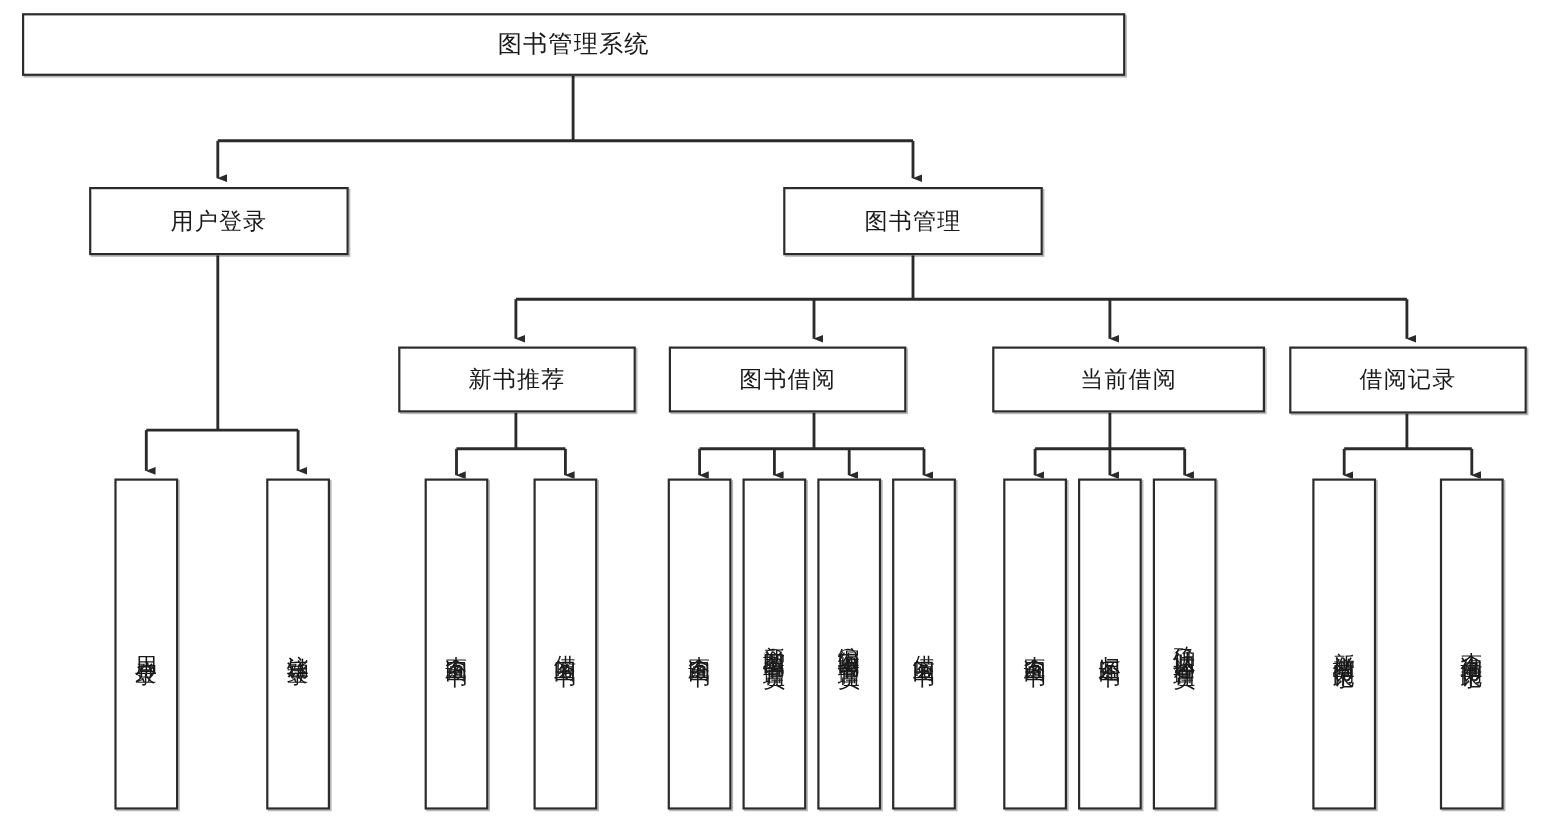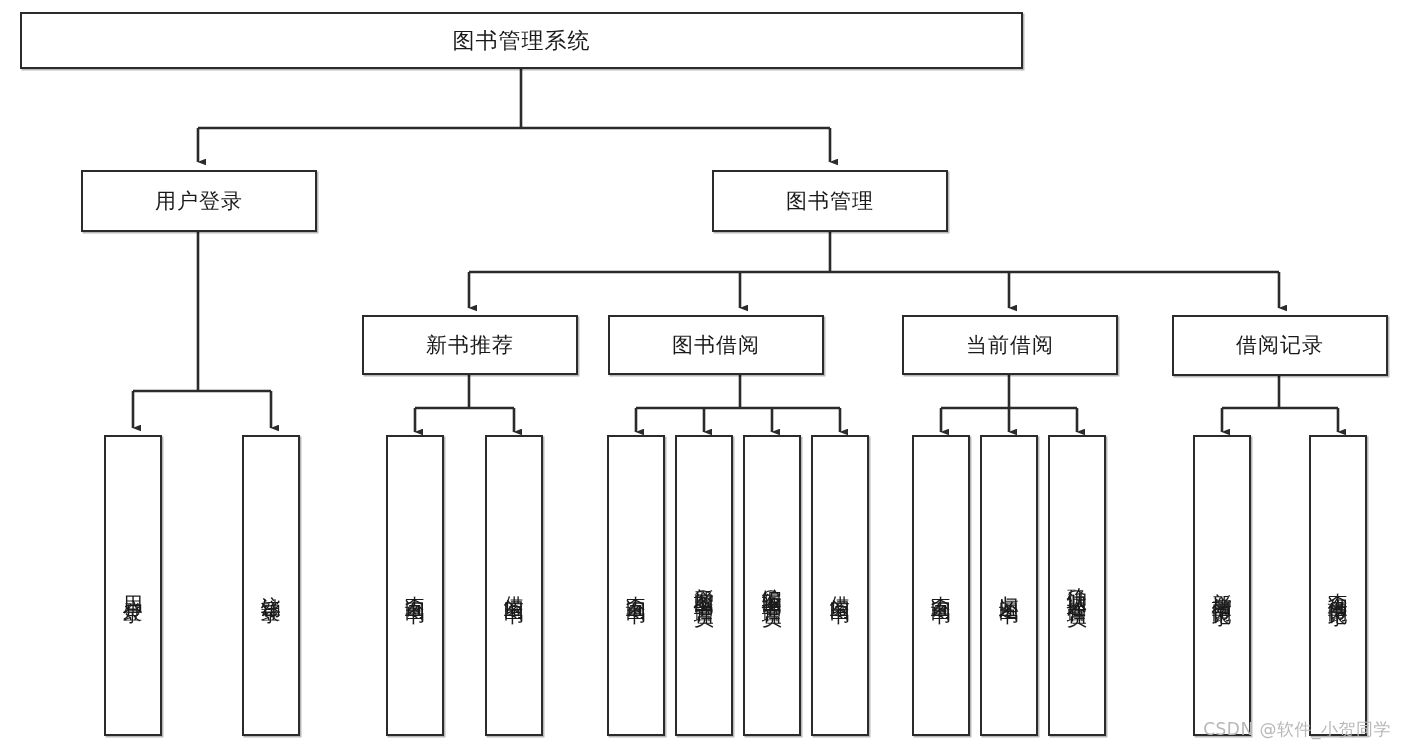--- a/index.html
+++ b/index.html
@@ -148,21 +148,21 @@
   </div>
 
   <div class="node lvl3" style="left:362px; top:315px; width:216px; height:60px;">
     <span class="node-label">新书推荐</span>
   </div>
 
   <div class="node lvl3" style="left:608px; top:315px; width:216px; height:60px;">
     <span class="node-label">图书借阅</span>
   </div>
 
-  <div class="node lvl3" style="left:902px; top:315px; width:216px; height:60px;">
+  <div class="node lvl3" style="left:902px; top:315px; width:248px; height:60px;">
     <span class="node-label">当前借阅</span>
   </div>
 
   <div class="node lvl3" style="left:1172px; top:315px; width:216px; height:61px;">
     <span class="node-label">借阅记录</span>
   </div>
 
   <div class="node leaf" style="left:104px; top:435px; width:58px; height:301px;">
     <span class="node-label">用户登录</span>
   </div>
@@ -200,15 +200,14 @@
     <span class="node-label">确认归还（管理员）</span>
   </div>
 
   <div class="node leaf" style="left:1193px; top:435px; width:58px; height:301px;">
     <span class="node-label">新增借阅记录</span>
   </div>
   <div class="node leaf" style="left:1309px; top:435px; width:58px; height:301px;">
     <span class="node-label">查询借阅记录</span>
   </div>
 
-  <div id="watermark">CSDN @软件_小贺同学</div>
 
 </div>
 
 </body></html>

